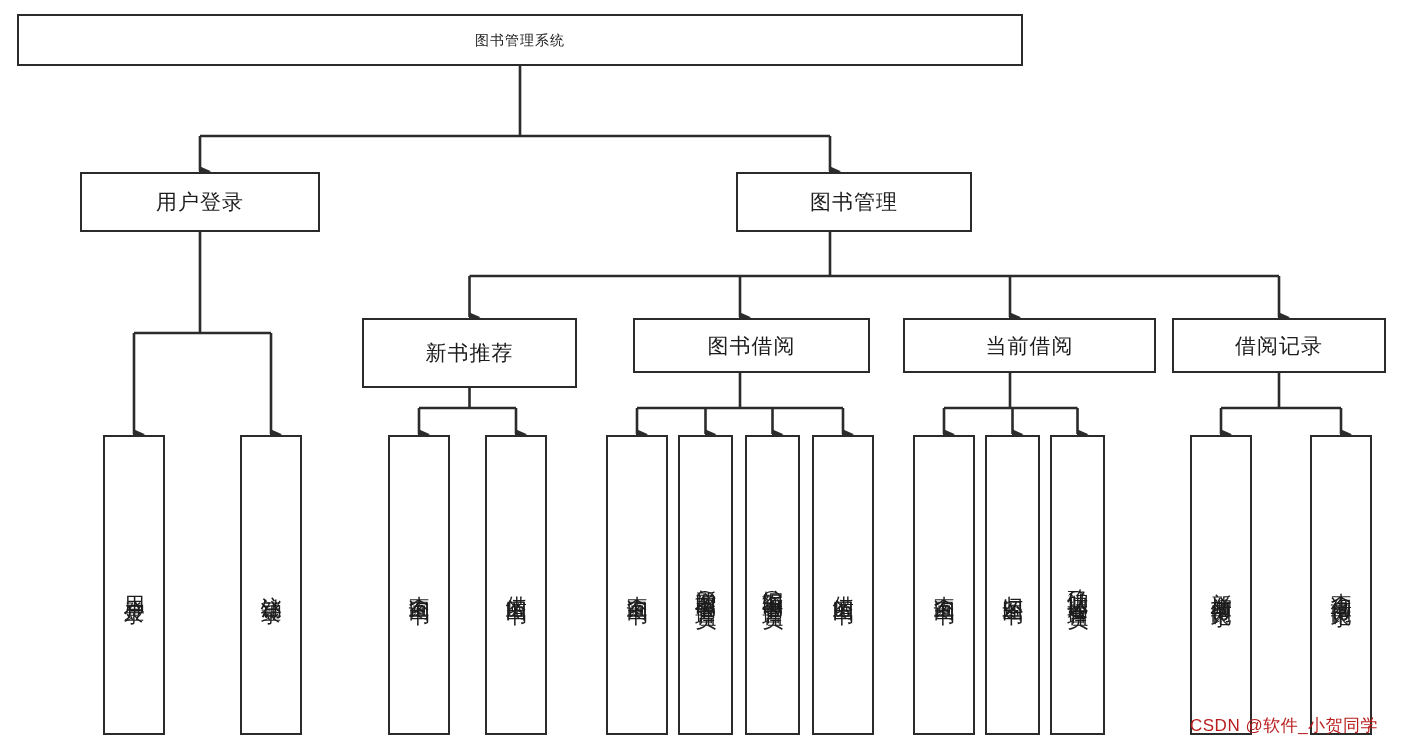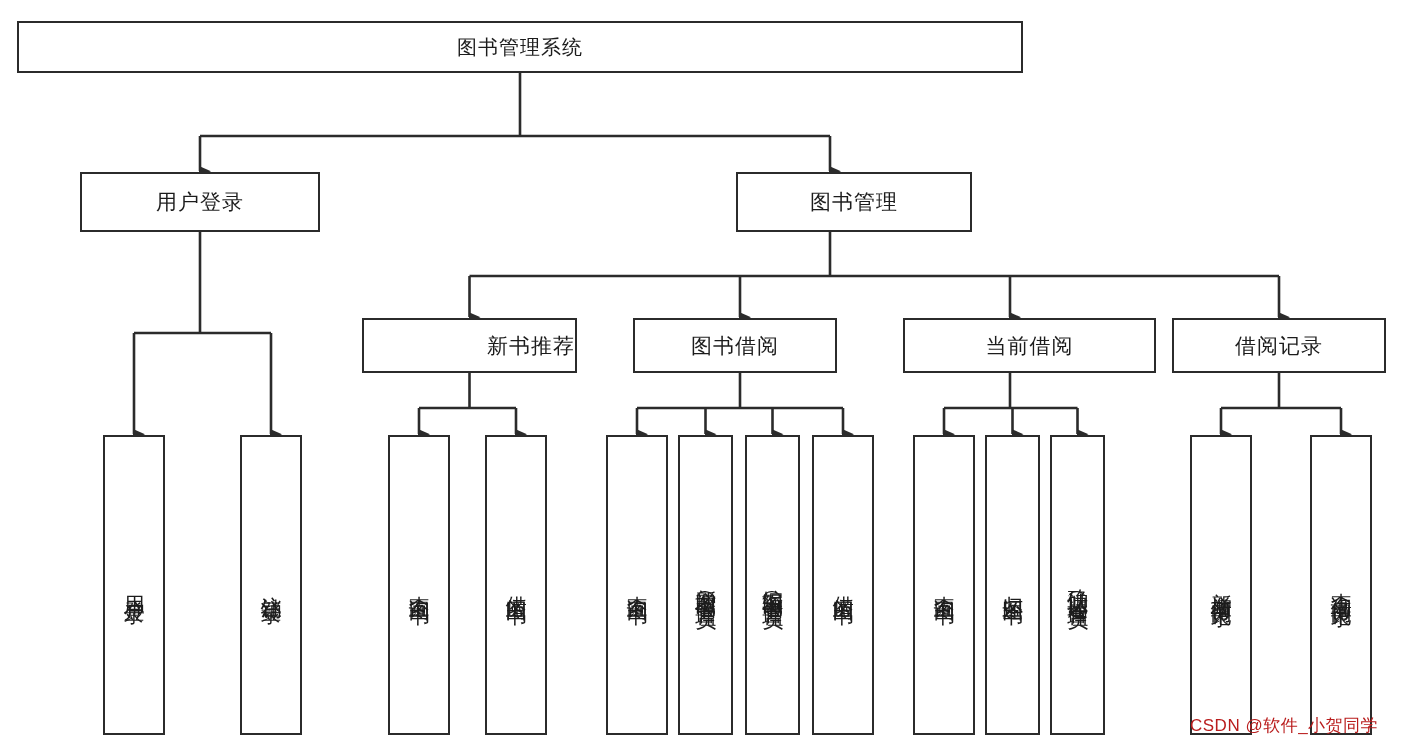--- a/index.html
+++ b/index.html
@@ -35,22 +35,21 @@
     align-items: center;
     justify-content: center;
     color: #1c1c1c;
   }
   .node.horiz {
     font-size: 21px;
     letter-spacing: 1px;
     line-height: 1.2;
   }
   .node.root {
-    font-size: 20px;
-    margin-top: 7px;
+    font-size: 14px;
   }
   .node.vert {
     writing-mode: vertical-rl;
     text-orientation: upright;
     font-size: 21px;
     letter-spacing: 3px;
     line-height: 1.25;
     padding-top: 4px;
     padding-bottom: 4px;
     align-items: center;
@@ -123,24 +122,24 @@
     <span>图书管理系统</span>
   </div>
 
   <div class="node horiz" style="left: 80px; top: 172px; width: 240px; height: 60px;">
     <span>用户登录</span>
   </div>
   <div class="node horiz" style="left: 712px; top: 172px; width: 236px; height: 60px; margin-left: 24px;">
     <span>图书管理</span>
   </div>
 
-  <div class="node horiz" style="left: 362px; top: 318px; width: 215px; height: 55px; justify-content: flex-end;">
+  <div class="node horiz" style="left: 362px; top: 318px; width: 215px; height: 70px;">
     <span>新书推荐</span>
   </div>
-  <div class="node horiz" style="left: 633px; top: 318px; width: 204px; height: 55px;">
+  <div class="node horiz" style="left: 633px; top: 318px; width: 237px; height: 55px;">
     <span>图书借阅</span>
   </div>
   <div class="node horiz" style="left: 903px; top: 318px; width: 253px; height: 55px;">
     <span>当前借阅</span>
   </div>
   <div class="node horiz" style="left: 1172px; top: 318px; width: 214px; height: 55px;">
     <span>借阅记录</span>
   </div>
 
   <div class="node vert" style="left: 103px; top: 435px; width: 62px; height: 300px;">

